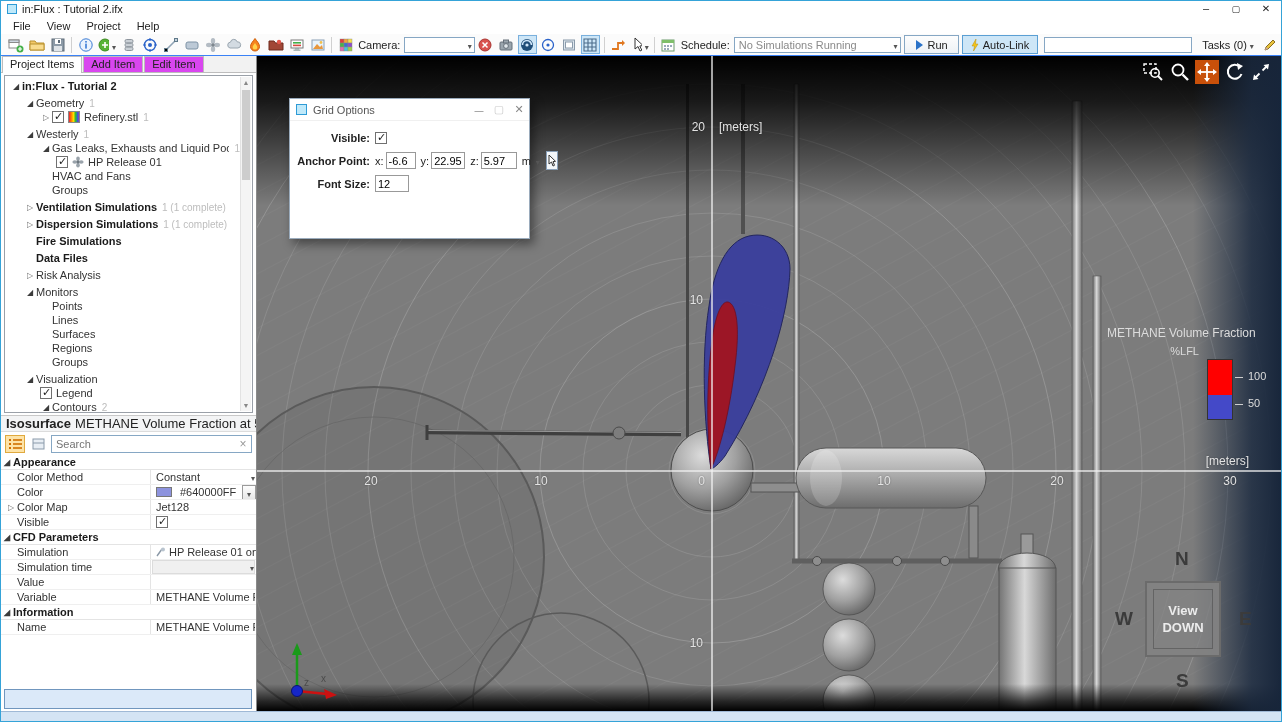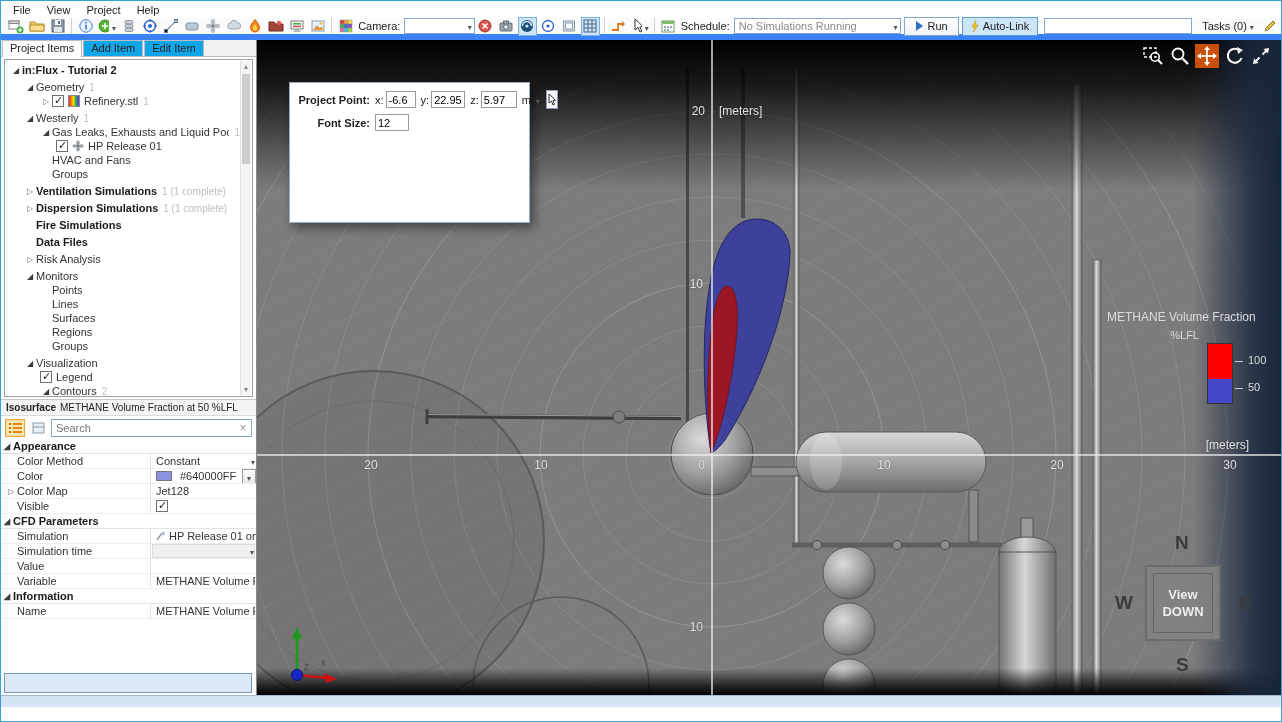--- a/index.html
+++ b/index.html
@@ -12,40 +12,40 @@
   .title { font-size:11px; color:#1a1a1a; }
   .winbtns { margin-left:auto; display:flex; }
   .winbtn { width:30px; text-align:center; font-size:11px; color:#222; line-height:15px; cursor:default; }
   .winbtn.min::after{content:"–";} .winbtn.max::after{content:"▢"; font-size:9px;} .winbtn.cls::after{content:"✕"; font-size:10px;}
 
   
   .menubar { height:17px; display:flex; align-items:center; padding-left:4px; background:#fff; }
   .menuitem { font-size:11px; color:#222; padding:0 8px; }
 
   
-  .toolbar { height:22px; display:flex; align-items:center; padding-left:4px; background:#fbfbfb; border-bottom:6px solid #3b82f6; white-space:nowrap; }
+  .toolbar { height:22px; display:flex; align-items:center; padding-left:4px; background:#fbfbfb; border-bottom:1px solid #3b82f6; white-space:nowrap; }
   .tbi { width:20px; height:19px; display:flex; align-items:center; justify-content:center; margin:0 1px; border:1px solid transparent; }
   .tbi.active { background:#cde6f7; border:1px solid #7ab0dd; }
   .tbsep { width:1px; height:16px; background:#d0d0d0; margin:0 3px; }
   .tblabel { font-size:11px; color:#222; margin:0 4px 0 2px; }
   .combo { display:flex; align-items:center; border:1px solid #86a7c4; background:#fff; height:16px; font-size:11px; padding:0 2px 0 4px; }
   .combo .ctext { flex:1; overflow:hidden; white-space:nowrap; color:#222; }
   .combo .ghost { color:#8a8a8a; }
   .caret::after { content:"▾"; font-size:8px; color:#555; }
   .caret { margin-left:3px; }
   .runbtn { display:flex; align-items:center; gap:4px; border:1px solid #86a7c4; background:linear-gradient(#fdfdfd,#eef2f6); height:19px; padding:0 10px; font-size:11px; color:#222; margin:0 3px; }
   .albtn { display:flex; align-items:center; gap:4px; border:1px solid #5a9fd4; background:#cde6f7; height:19px; padding:0 8px; font-size:11px; color:#222; margin-right:6px; }
   .tinput { width:148px; height:16px; border:1px solid #86a7c4; background:#fff; font-size:11px; padding:0 3px; }
   .tasksdd { font-size:11px; color:#222; margin:0 6px 0 10px; display:flex; align-items:center; }
 
   
   .main { position:relative; height:655px; display:flex; }
   .leftpanel { width:256px; background:#fff; border-right:1px solid #8a8a8a; position:relative; }
   .tabs { height:17px; display:flex; align-items:flex-end; background:#f2f2f2; border-bottom:1px solid #bdbdbd; padding-left:1px; }
-  .tab { font-size:11px; color:#222; padding:1px 7px 2px; border:1px solid #bdbdbd; border-bottom:none; background:#0ea5e9; margin-right:1px; }
+  .tab { font-size:11px; color:#222; padding:1px 7px 2px; border:1px solid #bdbdbd; border-bottom:none; background:#d946ef; margin-right:1px; }
   .tab.on { background:#fff; position:relative; top:1px; padding-bottom:3px; }
 
   
   .treebox { position:relative; margin:2px 3px 2px 3px; height:338px; border:1px solid #9aa0a8; background:#fff; overflow:hidden; }
   .tree { position:absolute; inset:1px 12px 0 0; overflow:hidden; }
   .trow { display:flex; align-items:center; height:14px; font-size:11px; color:#333; white-space:nowrap; }
   .trow.gap { margin-top:3px; }
   .trow.b .tlabel { font-weight:bold; color:#1a1a1a; }
   .l0{padding-left:5px;} .l1{padding-left:19px;} .l2{padding-left:35px;} .l3{padding-left:51px;}
   .exp { width:12px; font-size:8px; color:#707070; text-align:center; flex:0 0 12px; }
@@ -54,21 +54,21 @@
   .cb.checked::after { content:"✓"; position:absolute; left:1px; top:-2px; font-size:11px; color:#1a1a1a; }
   .ticon { width:12px; height:12px; margin-right:4px; flex:0 0 12px; }
   .ico-rainbow { background:linear-gradient(90deg,#e23,#f80 25%,#fd0 45%,#3b3 65%,#36c 85%,#93c); border:1px solid #888; }
   .tlabel { overflow:hidden; }
   .tcount { color:#bdbdbd; font-size:10px; margin-left:5px; }
   .vscroll { position:absolute; top:1px; right:1px; bottom:1px; width:11px; background:#f4f4f4; border-left:1px solid #e2e2e2; }
   .vsarrow { height:11px; font-size:7px; color:#888; text-align:center; line-height:11px; }
   .vsthumb { position:absolute; left:1px; right:1px; top:13px; height:90px; background:#cdcdcd; }
 
   
-  .propheader { height:17px; background:#f3f4f5; border-top:1px solid #c8c8c8; border-bottom:1px solid #dcdcdc; font-size:10px; display:flex; align-items:center; padding-left:5px; gap:4px; color:#222; }
+  .propheader { height:17px; background:#f3f4f5; border-top:1px solid #c8c8c8; border-bottom:1px solid #dcdcdc; font-size:13px; display:flex; align-items:center; padding-left:5px; gap:4px; color:#222; }
   .propheader b { font-weight:bold; }
   .searchrow { height:23px; display:flex; align-items:center; padding:2px 4px; gap:3px; }
   .sbtn { width:20px; height:18px; display:flex; align-items:center; justify-content:center; border:1px solid transparent; }
   .sbtn.on { background:#fde3a7; border-color:#e0a93e; }
   .searchbox { flex:1; height:18px; border:1px solid #86a7c4; background:#fff; display:flex; align-items:center; }
   .searchbox input { flex:1; border:none; outline:none; font-size:11px; padding:0 4px; color:#333; background:transparent; }
   .sclear { width:16px; text-align:center; color:#999; font-size:10px; }
   .sclear::after{content:"×"; font-size:12px;}
   .pgrid { font-size:11px; color:#333; }
   .pgroup { height:15px; display:flex; align-items:center; font-weight:bold; color:#1a1a1a; border-bottom:1px solid #e4e4e4; background:#fff; }
@@ -130,20 +130,29 @@
   .triad .tlbl { position:absolute; font-size:10px; color:#4c4c4c; }
 
   
   .statusbar { height:12px; background:#d4e4f4; border-top:1px solid #9fb9d6; }
 </style>
 </head>
 <body>
 
 <div class="window">
 
+  <div class="titlebar">
+    <span class="appicon"></span>
+    <span class="title">in:Flux : Tutorial 2.ifx</span>
+    <div class="winbtns">
+      <span class="winbtn min"></span>
+      <span class="winbtn max"></span>
+      <span class="winbtn cls"></span>
+    </div>
+  </div>
 
   <div class="menubar">
     <span class="menuitem">File</span>
     <span class="menuitem">View</span>
     <span class="menuitem">Project</span>
     <span class="menuitem">Help</span>
   </div>
 
   <div class="toolbar">
     <span class="tbi">
@@ -768,23 +777,34 @@
         <span class="vptool">
             <svg width="20" height="20">
               <line x1="4" y1="16" x2="8.5" y2="11.5" stroke="#fff" stroke-width="1.8"></line>
               <line x1="16" y1="4" x2="11.5" y2="8.5" stroke="#fff" stroke-width="1.8"></line>
               <path d="M2,18 L3,12.5 L7.5,17 Z M18,2 L17,7.5 L12.5,3 Z" fill="#fff"></path>
             </svg>
           </span>
       </div>
 
       <div class="dialog">
+        <div class="dtitle">
+          <span class="dicon"></span>
+          <span class="dtext">Grid Options</span>
+          <span class="dbtn dmin"></span>
+          <span class="dbtn dmax"></span>
+          <span class="dbtn dcls"></span>
+        </div>
         <div style="padding-top:5px;">
           <div class="drow">
-            <span class="dlabel">Project Point:</span>
+            <span class="dlabel">Visible:</span>
+            <span class="cb checked"></span>
+          </div>
+          <div class="drow">
+            <span class="dlabel">Anchor Point:</span>
             <span class="dfl" style="margin-left:0;">x:</span>
             <input class="din" style="width: 30px;" value="-6.6">
             <span class="dfl">y:</span>
             <input class="din" style="width: 34px;" value="22.95">
             <span class="dfl">z:</span>
             <input class="din" style="width: 36px;" value="5.97">
             <span class="dfl">m</span>
               <span class="caret"></span>
             <span class="dpick">
                 <svg width="10" height="12">

